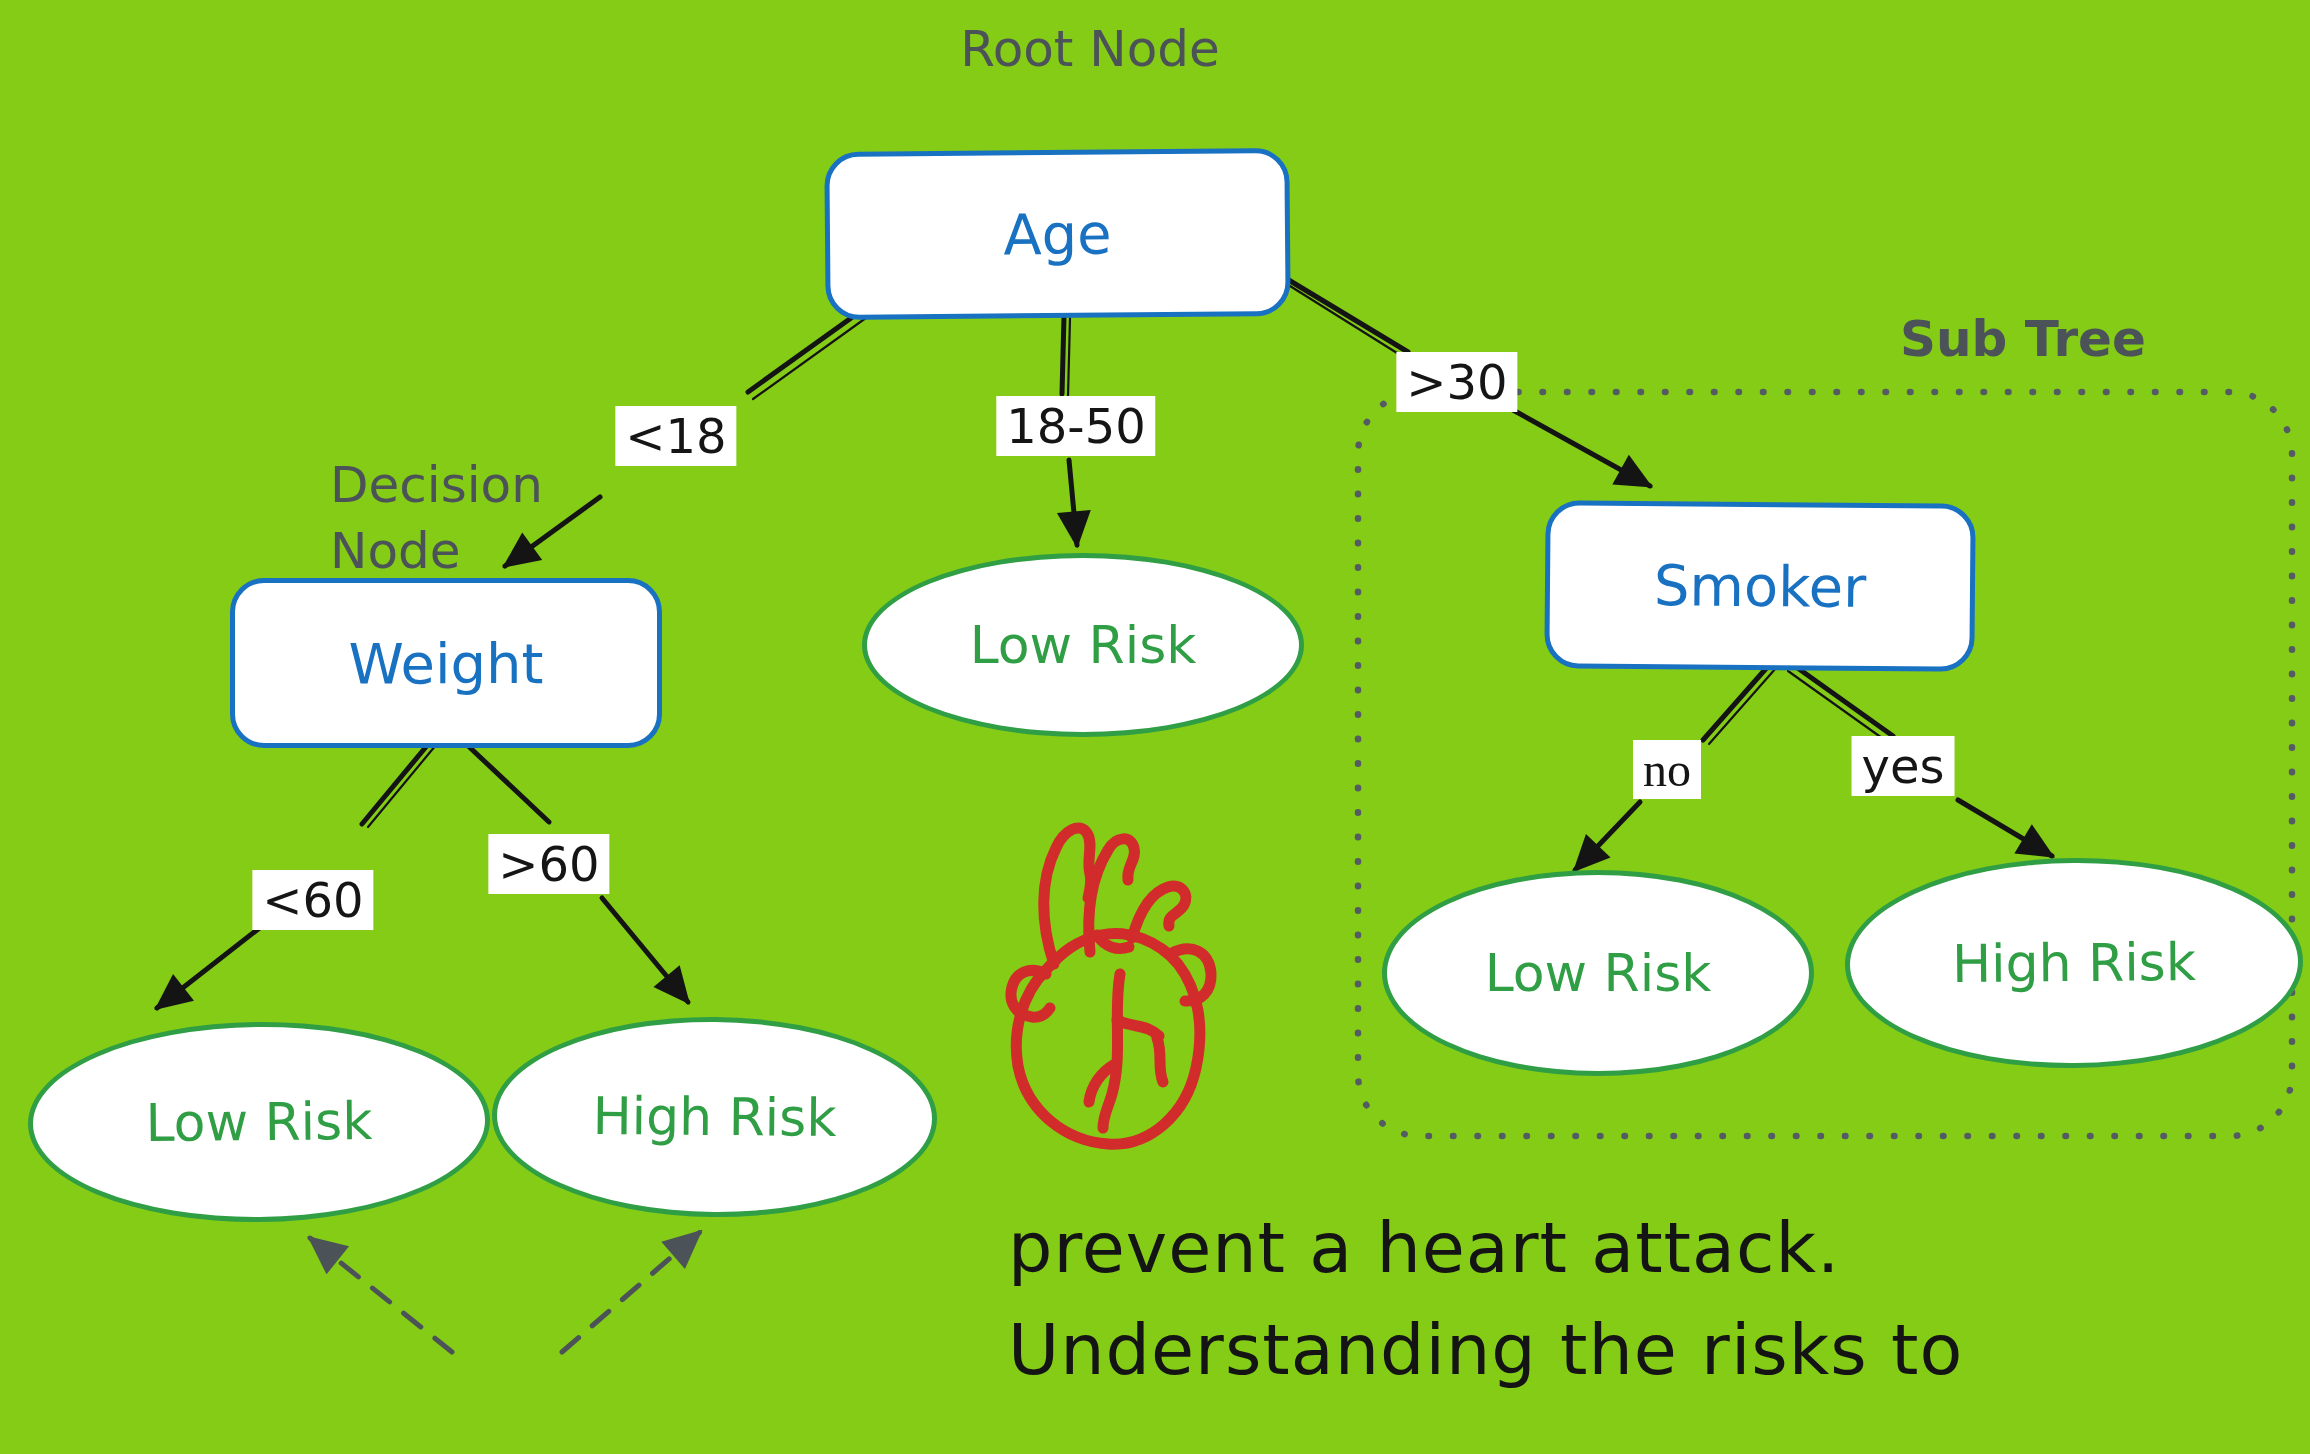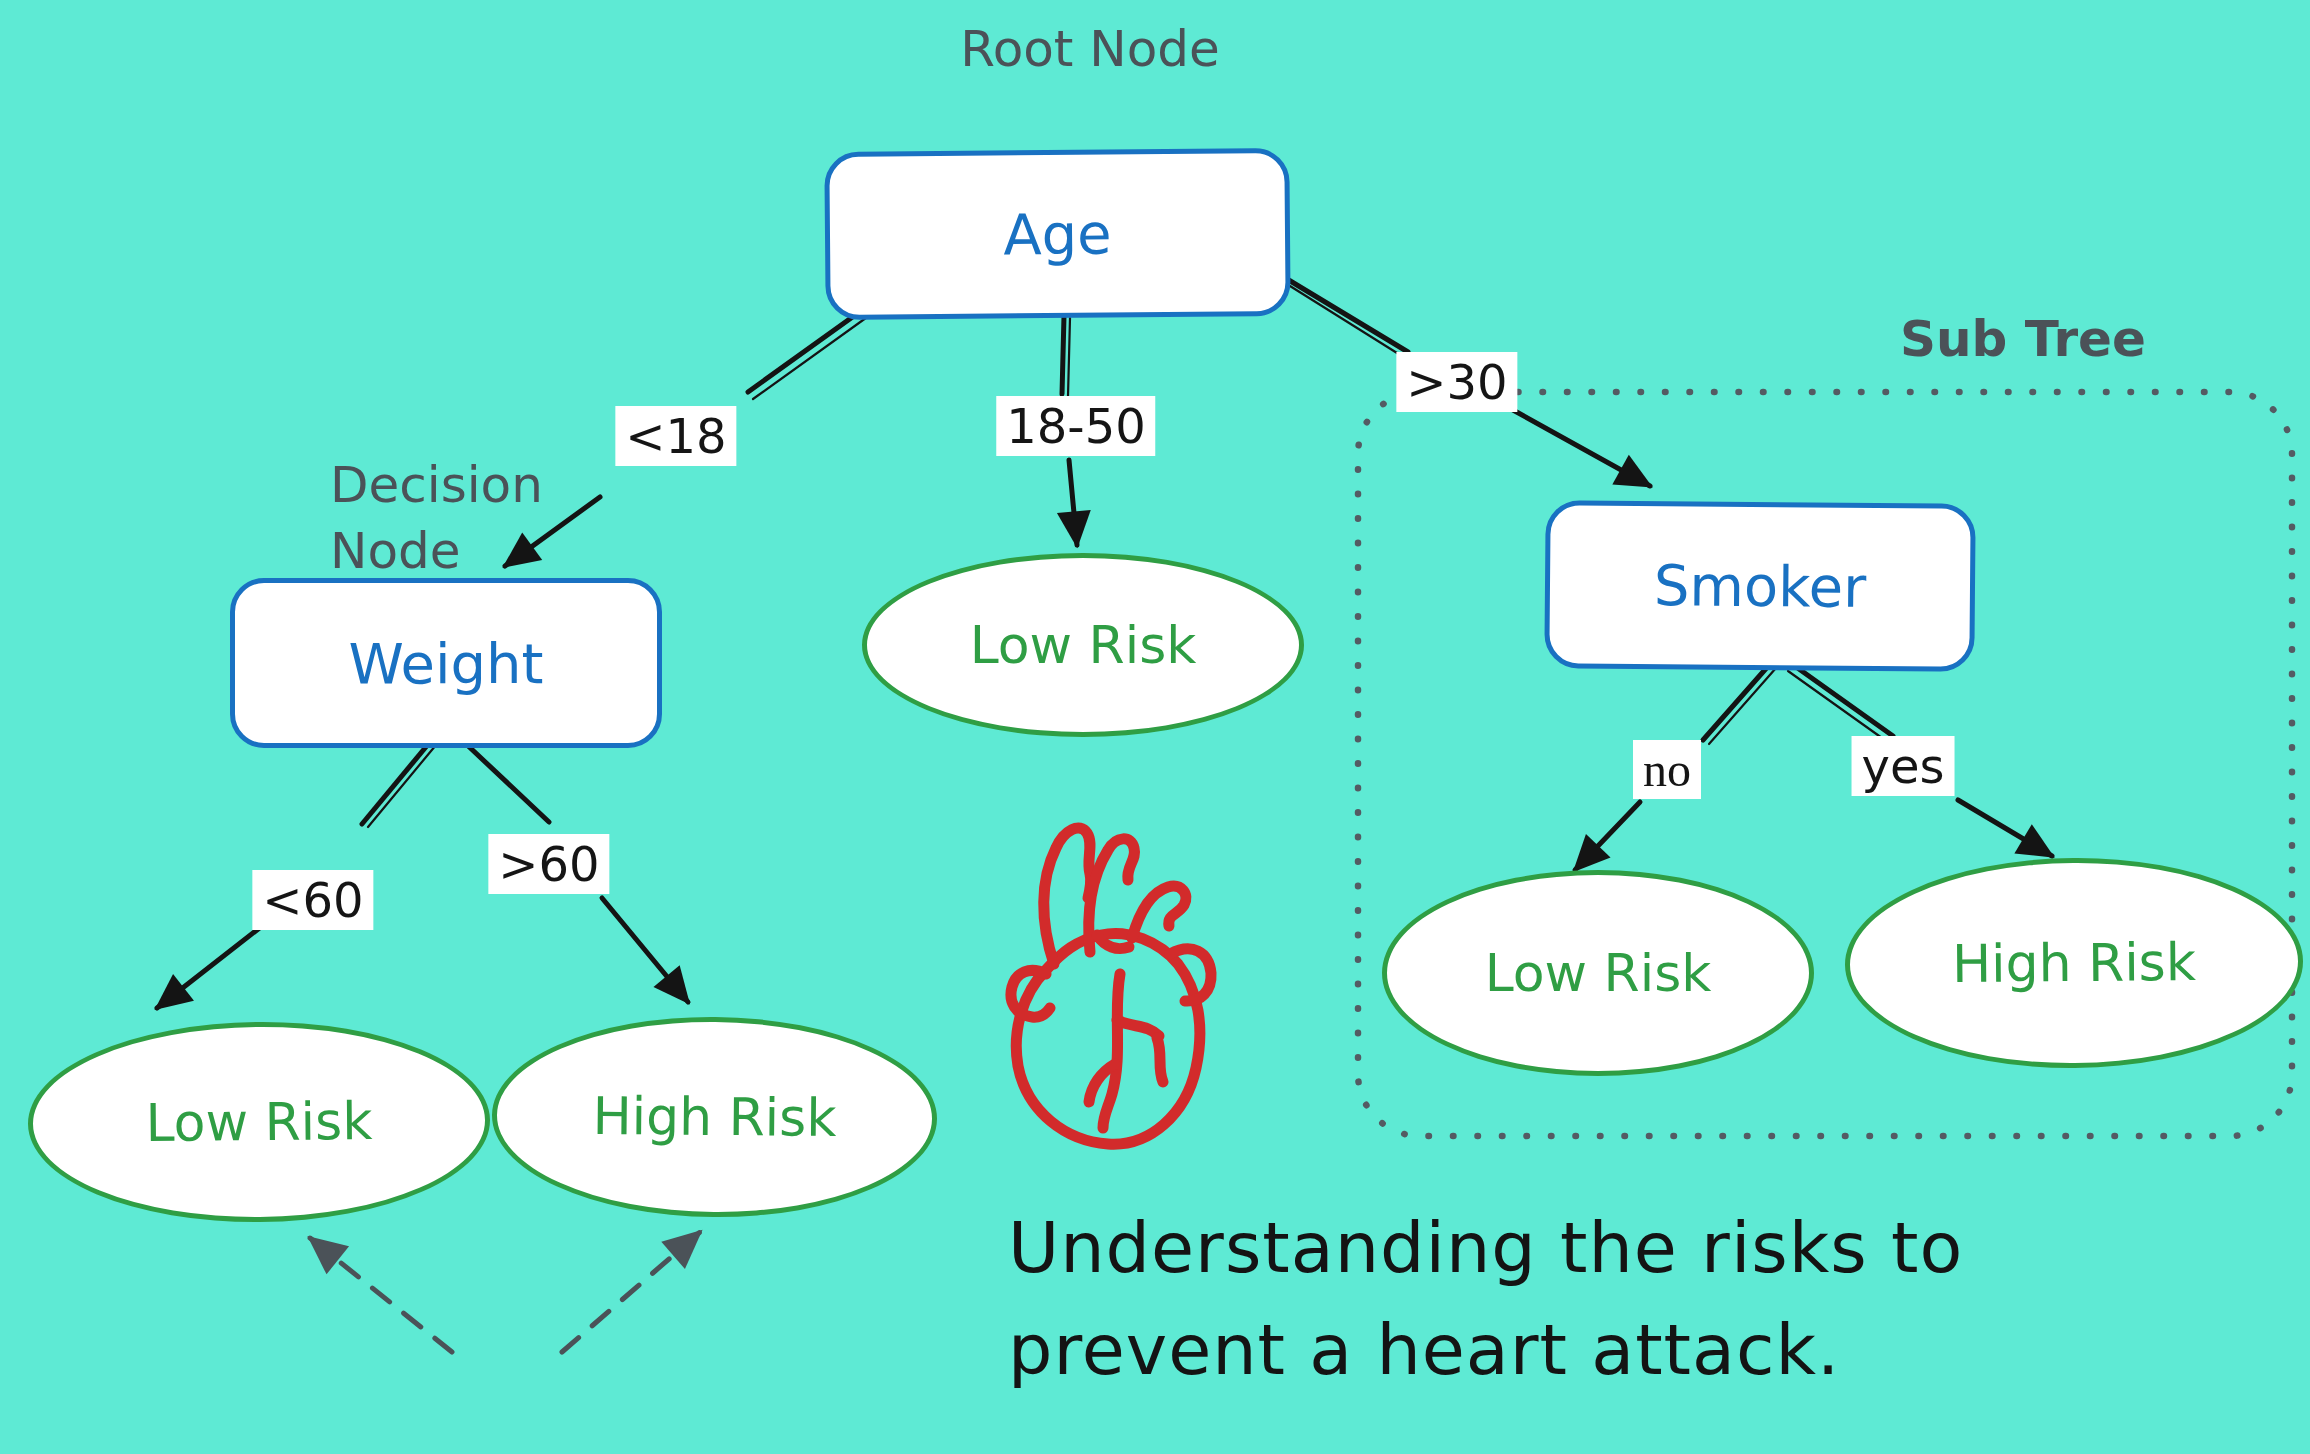--- a/index.html
+++ b/index.html
@@ -1,17 +1,17 @@
 <!DOCTYPE html>
 <html><head>
 <meta charset="utf-8">
 <style>
   html,body{margin:0;padding:0;background:#ffffff;}
   #canvas{
-    position:relative;width:2310px;height:1454px;background:#5eead4;overflow:hidden;
+    position:relative;width:2310px;height:1454px;background:#84cc16;overflow:hidden;
     font-family:"DejaVu Sans",sans-serif;
   }
   #connectors{position:absolute;left:0;top:0;width:2310px;height:1454px;}
   .node{
     position:absolute;display:flex;align-items:center;justify-content:center;
     border:5px solid #1971c2;border-radius:34px;background:#ffffff;
     color:#1971c2;font-size:56px;
   }
   .leaf{
     position:absolute;display:flex;align-items:center;justify-content:center;
@@ -129,17 +129,17 @@
 
   <div class="edge-label" style="left:676px;top:406px;">&lt;18</div>
   <div class="edge-label" style="left:1076px;top:396px;">18-50</div>
   <div class="edge-label" style="left:1457px;top:352px;">&gt;30</div>
   <div class="edge-label" style="left:313px;top:838px;margin-top:32px;">&lt;60</div>
   <div class="edge-label" style="left:549px;top:834px;">&gt;60</div>
   <div class="edge-label" style="left:1667px;top:740px;font-family:Liberation Serif, serif;">no</div>
   <div class="edge-label" style="left:1903px;top:736px;">yes</div>
 
   <div id="caption">
+    <span class="cap-line">prevent a heart attack.</span>
     <span class="cap-line">Understanding the risks to</span>
-    <span class="cap-line">prevent a heart attack.</span>
   </div>
 
 </div>
 
 </body></html>

